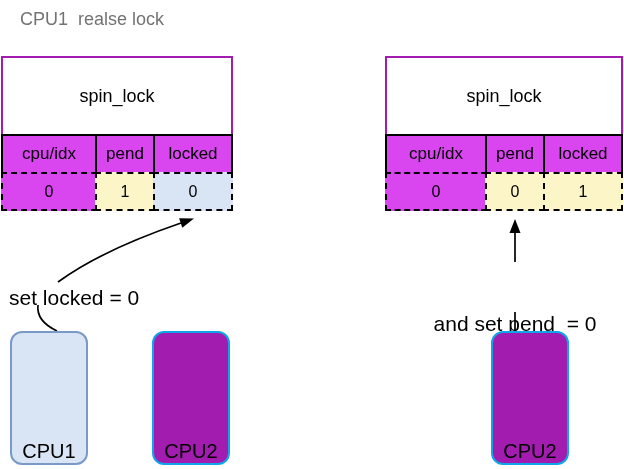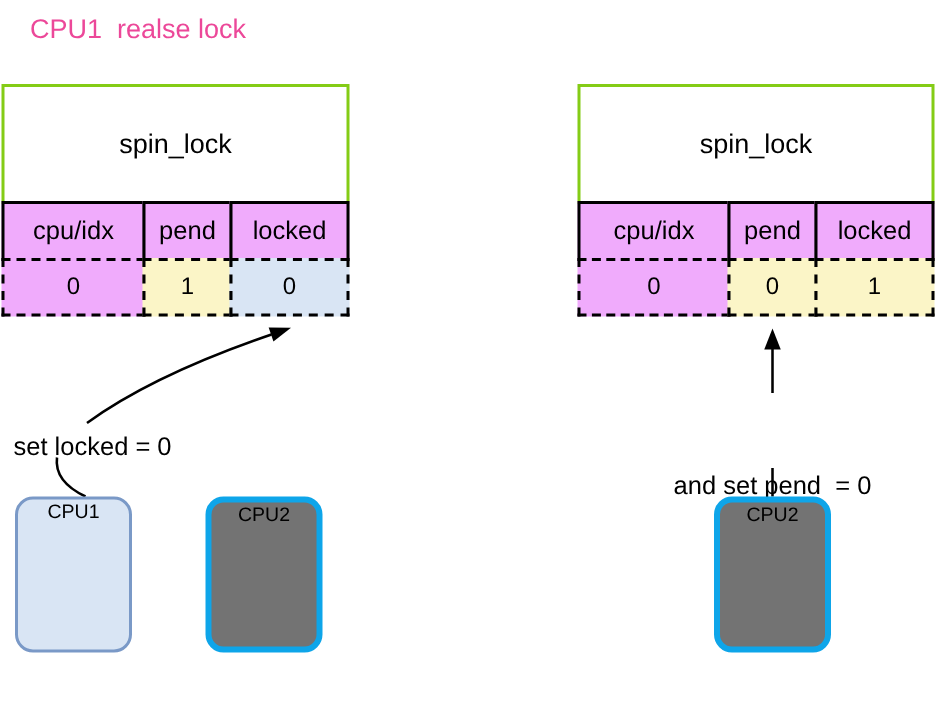--- a/index.html
+++ b/index.html
@@ -1,43 +1,43 @@
 <!DOCTYPE html>
 <html><head>
 <meta charset="utf-8">
 <style>
   html,body{margin:0;padding:0;background:#fff;}
   #stage{
     position:relative;width:624px;height:469px;background:#ffffff;
     font-family:"Liberation Sans", sans-serif;color:#000;overflow:hidden;
   }
   .title{
-    position:absolute;font-size:18px;white-space:pre;color:#ec4899;
+    position:absolute;font-size:18px;white-space:pre;color:#737373;
   }
   .tbl{position:absolute;}
   .tbl-header{
-    box-sizing:border-box;border:2px solid #84cc16;height:80px;
+    box-sizing:border-box;border:2px solid #a21caf;height:80px;
     display:flex;align-items:center;justify-content:center;font-size:18px;background:#fff;
   }
   .row{display:flex;margin-top:-2px;}
   .cell{
     box-sizing:border-box;border:2px solid #000;height:40px;margin-left:-2px;
-    display:flex;align-items:center;justify-content:center;font-size:17px;background:#f0abfc;
+    display:flex;align-items:center;justify-content:center;font-size:17px;background:#d946ef;
   }
   .cell:first-child{margin-left:0;}
   .vrow .cell{border-style:dashed;height:39px;font-size:16px;}
   .fill-yellow{background:#fbf5c7;}
   .fill-blue{background:#d9e5f4;}
-  .annot{position:absolute;font-size:17px;white-space:pre;line-height:23px;}
+  .annot{position:absolute;font-size:21px;white-space:pre;line-height:23px;}
   .cpu{
-    position:absolute;box-sizing:border-box;width:78px;height:104px;border-radius:12px;
-    display:flex;align-items:flex-start;justify-content:center;font-size:13px;
+    position:absolute;box-sizing:border-box;width:78px;height:134px;border-radius:12px;
+    display:flex;align-items:flex-end;justify-content:center;font-size:20px;
   }
   .cpu-blue{background:#d9e5f4;border:2px solid #7a99c7;}
-  .cpu-yellow{background:#737373;border:4px solid #0ea5e9;}
+  .cpu-yellow{background:#a21caf;border:2px solid #0ea5e9;margin-left:15px;}
   svg.overlay{position:absolute;left:0;top:0;pointer-events:none;}
 </style>
 </head>
 <body>
 
 <div id="stage">
 
   <div class="title" style="left:20px;top:9px;">CPU1  realse lock</div>
 
 

